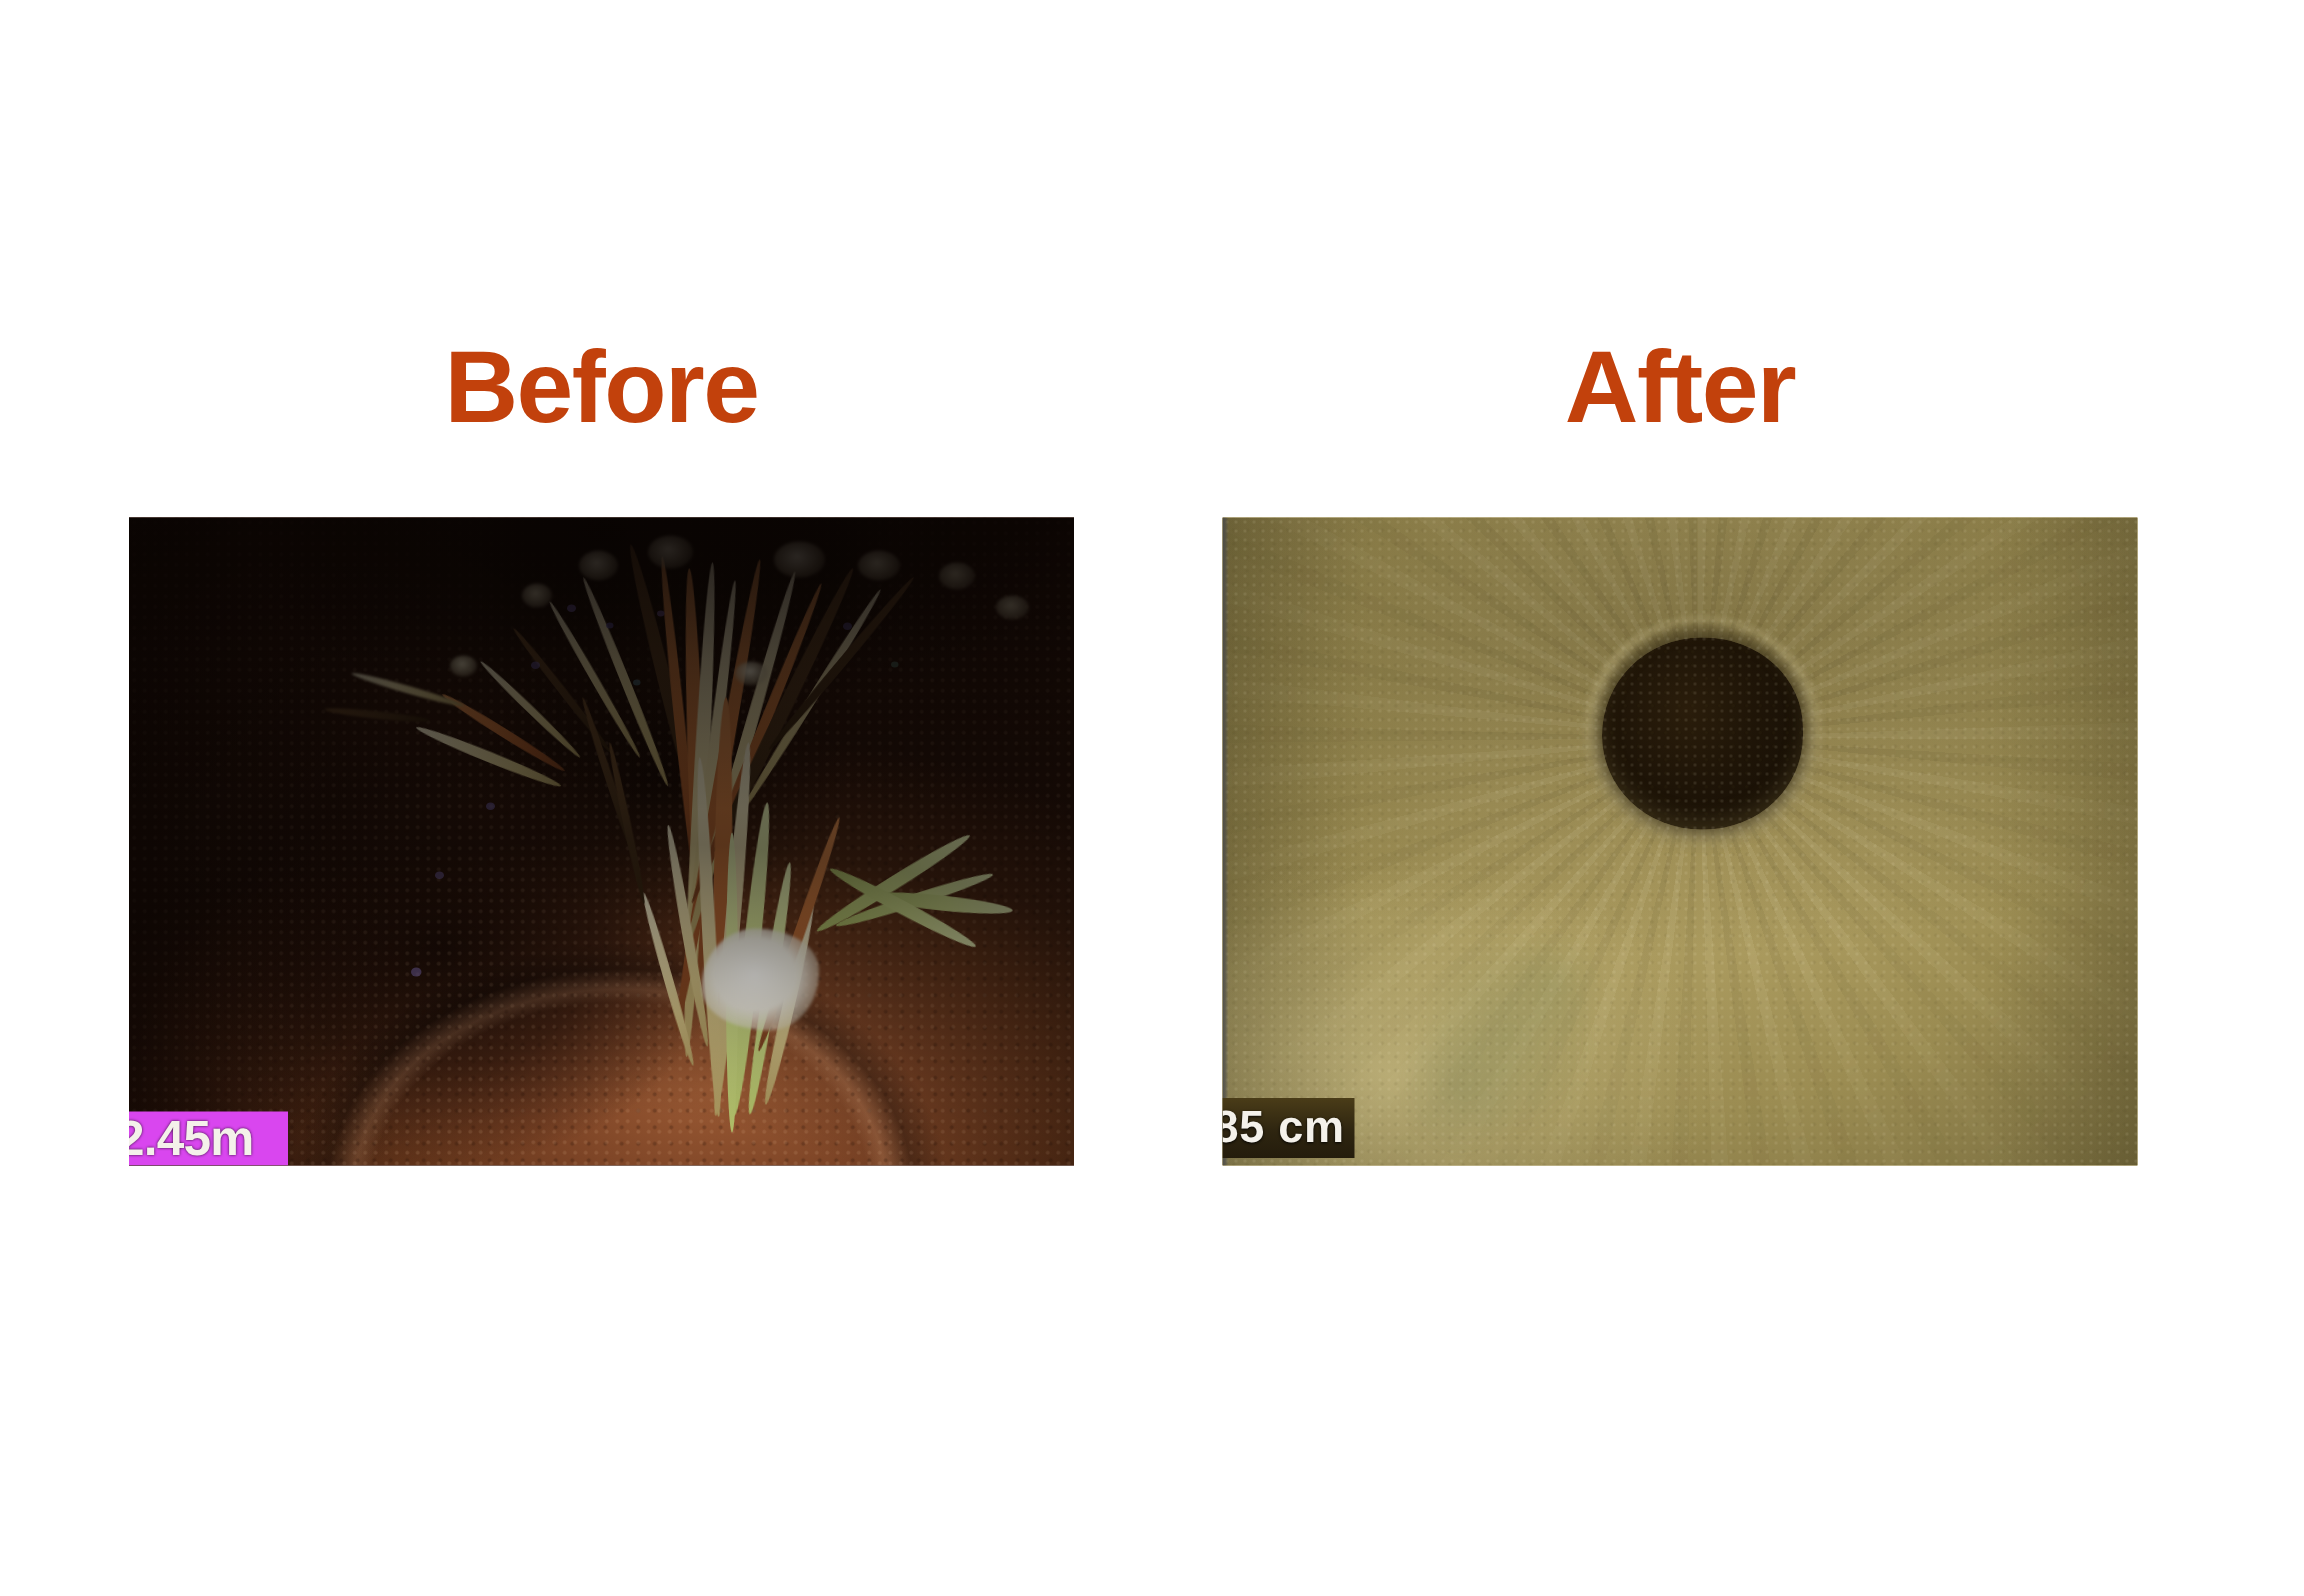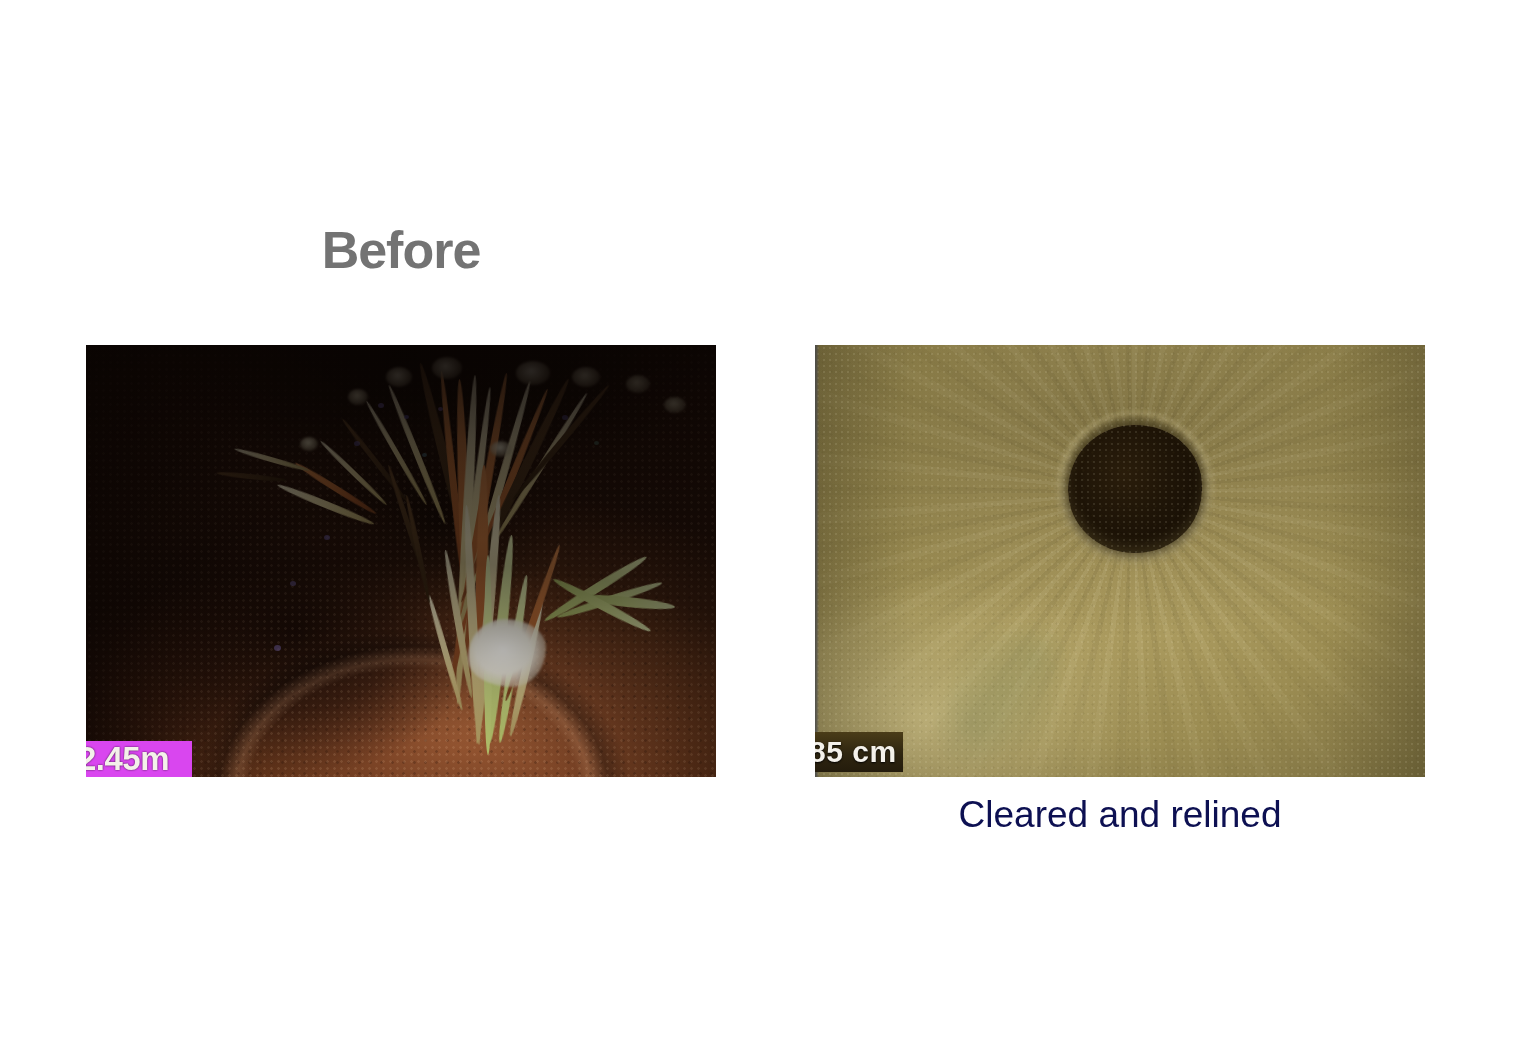--- a/index.html
+++ b/index.html
@@ -20,23 +20,23 @@
     left: 0; top: 0;
     width: 1536px;
     height: 1064px;
     background: #ffffff;
   }
 
   
   .heading {
     position: absolute;
     font-weight: 700;
-    font-size: 52px;
+    font-size: 68px;
     line-height: 1;
-    color: #737373;
+    color: #c2410c;
     letter-spacing: -1px;
     text-align: center;
     white-space: nowrap;
   }
   #heading-before { left: 86px;  top: 224px; width: 630px; }
   #heading-after  { left: 815px; top: 224px; width: 610px; }
 
   
   .panel { position: absolute; }
   #panel-before { left: 86px;  top: 345px; width: 630px; }
@@ -332,35 +332,35 @@
 
       <div class="bf-layer" id="bf-vignette"></div>
 
       <div class="badge" id="badge-before">
         <span>2.45m</span>
       </div>
     </div>
   </div>
 
 
+  <div class="heading" id="heading-after">After</div>
 
   <div class="panel" id="panel-after">
 
     <div class="photo" id="photo-after">
 
       <div class="af-layer" id="af-base"></div>
       <div class="af-layer" id="af-streaks"></div>
       <div class="af-layer" id="af-shade"></div>
       <div class="af-layer" id="af-stain"></div>
       <div id="af-lip"></div>
       <div id="af-bore"></div>
       <div class="af-layer" id="af-grain"></div>
       <div class="af-layer" id="af-edge"></div>
 
       <div class="badge" id="badge-after">
         <span>85 cm</span>
       </div>
     </div>
   </div>
 
-  <div class="caption" id="caption-after">Cleared and relined</div>
 
 </div>
 
 </body></html>

